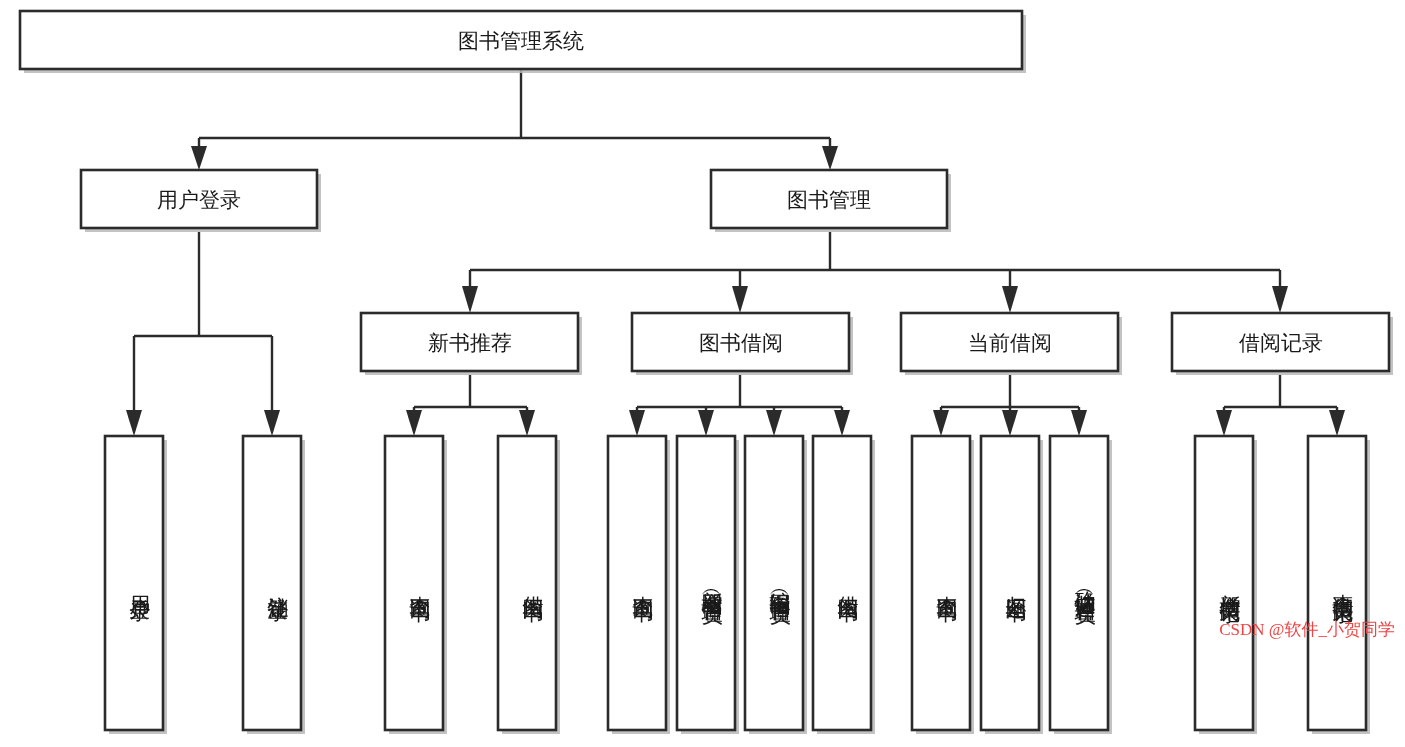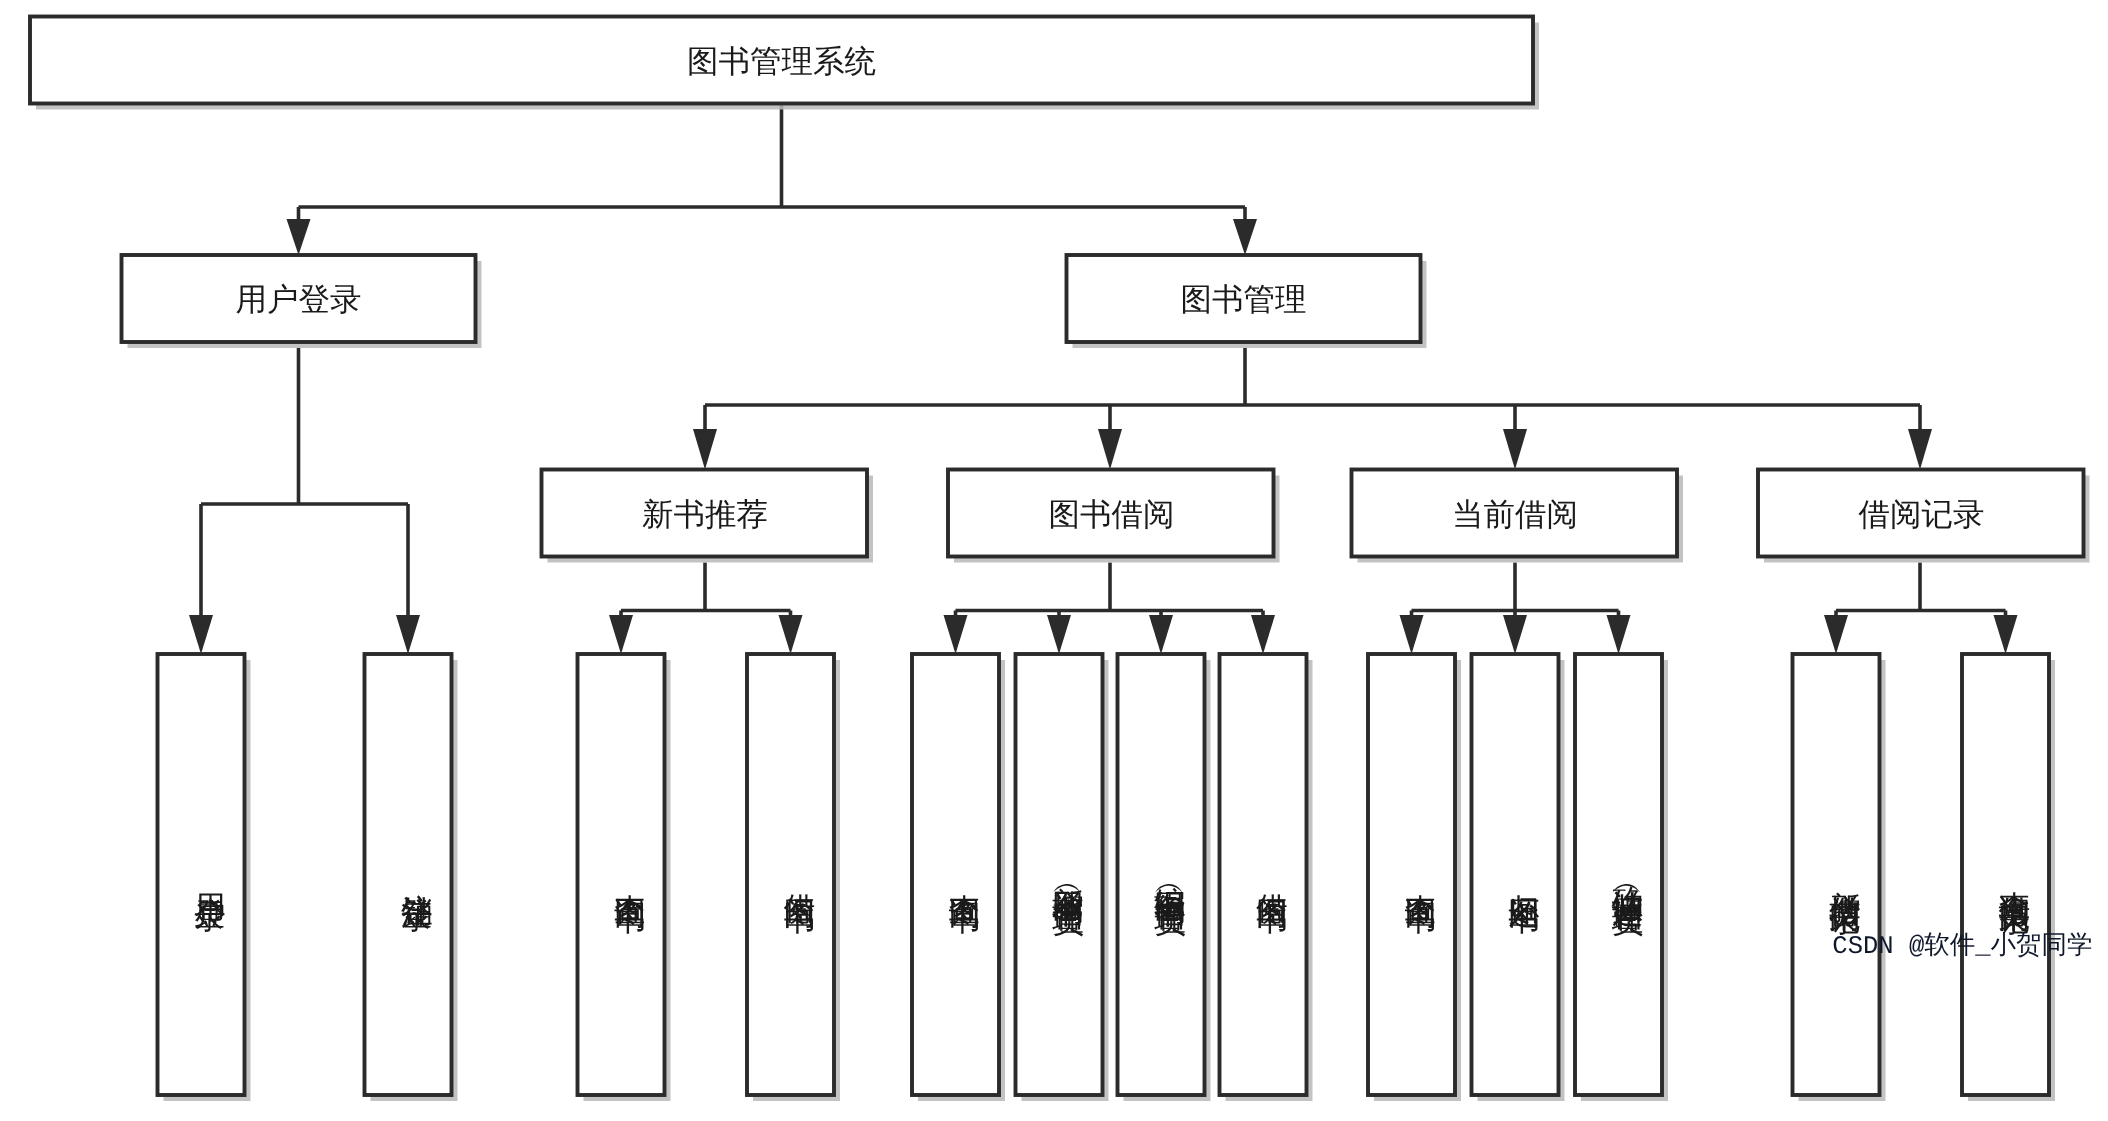--- a/index.html
+++ b/index.html
@@ -58,23 +58,23 @@
     font-size: 21px;
     fill: #1a1a1a;
     text-anchor: middle;
     writing-mode: vertical-rl;
     letter-spacing: 2px;
   }
   .watermark {
     position: absolute;
     right: 10px;
     bottom: 4px;
-    font-family: Liberation Mono, monospace;
+    font-family: Liberation Serif, serif;
     font-size: 17px;
-    color: #0f172a;
+    color: #ef4444;
     white-space: nowrap;
     user-select: none;
   }
 </style>
 </head>
 <body>
 
 <div id="diagram-root">
 
   <svg id="flow" viewBox="0 0 1405 747" xmlns="http://www.w3.org/2000/svg">

